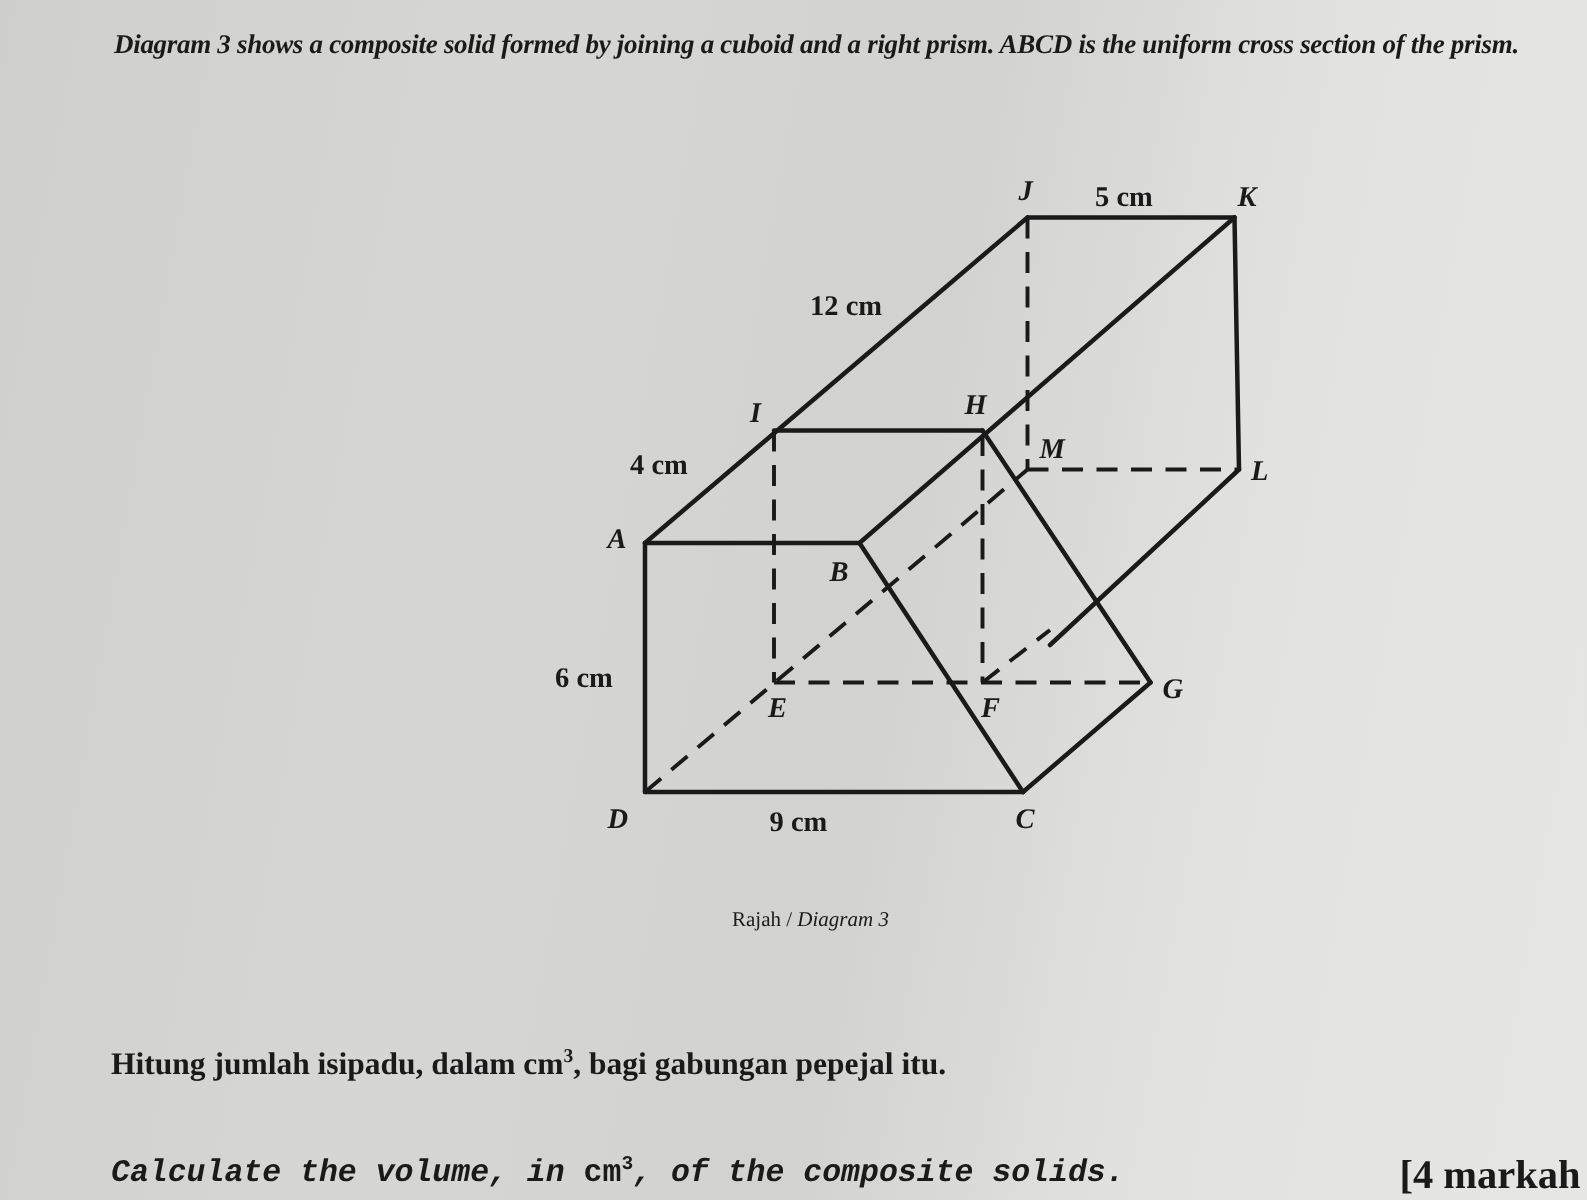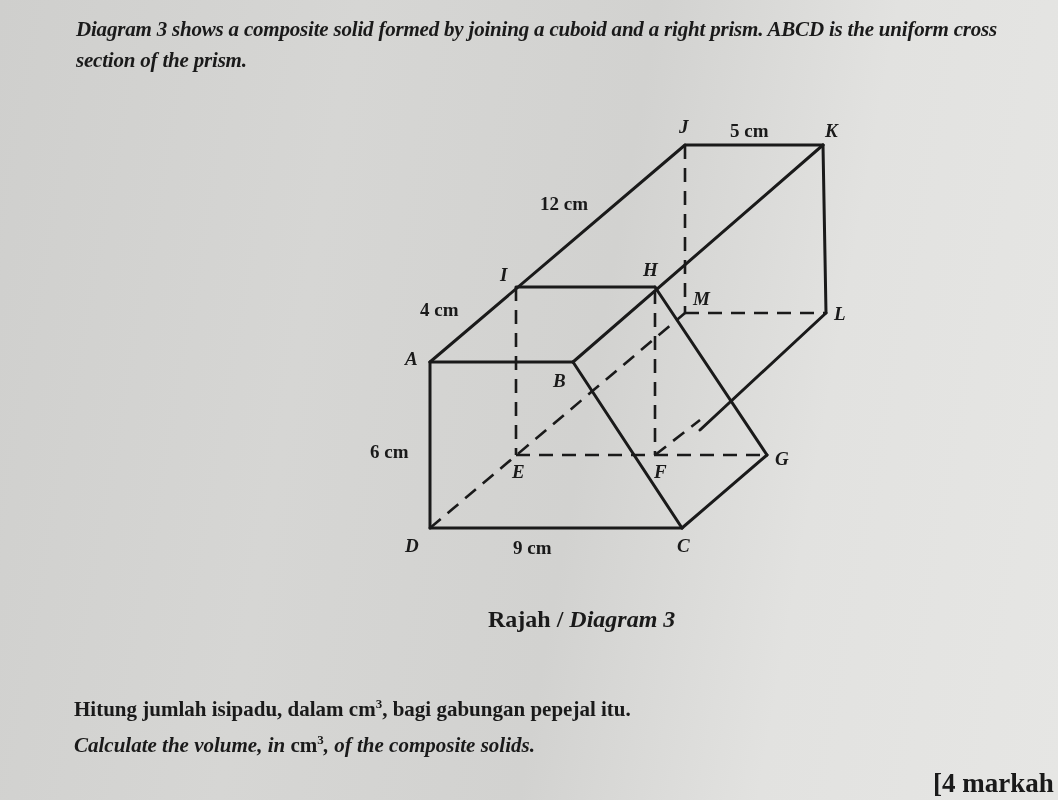--- a/index.html
+++ b/index.html
@@ -5,38 +5,38 @@
   html, body { margin: 0; padding: 0; }
   body {
     width: 1058px; height: 800px; overflow: hidden;
     background: linear-gradient(100deg, #cfcfcd 0%, #d6d6d4 30%, #d2d2d0 55%, #e2e2e0 75%, #e6e6e4 100%);
     font-family: "Liberation Serif", serif;
     color: #1a1a1a;
     position: relative;
   }
   .intro {
     position: absolute; left: 76px; top: 14px; width: 970px;
-    font-style: italic; font-weight: bold; font-size: 21px; line-height: 31px;
+    font-style: italic; font-weight: bold; font-size: 18px; line-height: 31px;
     letter-spacing: -0.2px;
   }
   .diagram { position: absolute; left: 0; top: 0; }
   .lbl { font-family: "Liberation Serif", serif; font-weight: bold; font-size: 19px; fill: #1a1a1a; }
   .pt { font-style: italic; }
   .caption {
     position: absolute; left: 488px; top: 606px;
-    font-weight: bold; font-size: 24px;
+    font-weight: normal; font-size: 14px;
   }
   .caption i { font-style: italic; }
   .q1 {
     position: absolute; left: 74px; top: 697px;
     font-weight: bold; font-size: 21px; text-align: center;
   }
   .q2 {
-    position: absolute; left: 74px; top: 733px;
-    font-weight: bold; font-style: italic; font-size: 21px;
+    position: absolute; left: 74px; top: 771px;
+    font-weight: bold; font-style: italic; font-size: 21px; font-family: Liberation Mono, monospace;
   }
   .q2 .up { font-style: normal; }
   sup { font-size: 13px; vertical-align: 8px; line-height: 0; }
   .marks {
     position: absolute; left: 933px; top: 768px;
     font-weight: bold; font-size: 27px; white-space: nowrap;
   }
   .marks i { font-style: italic; }
 </style>
 </head>

